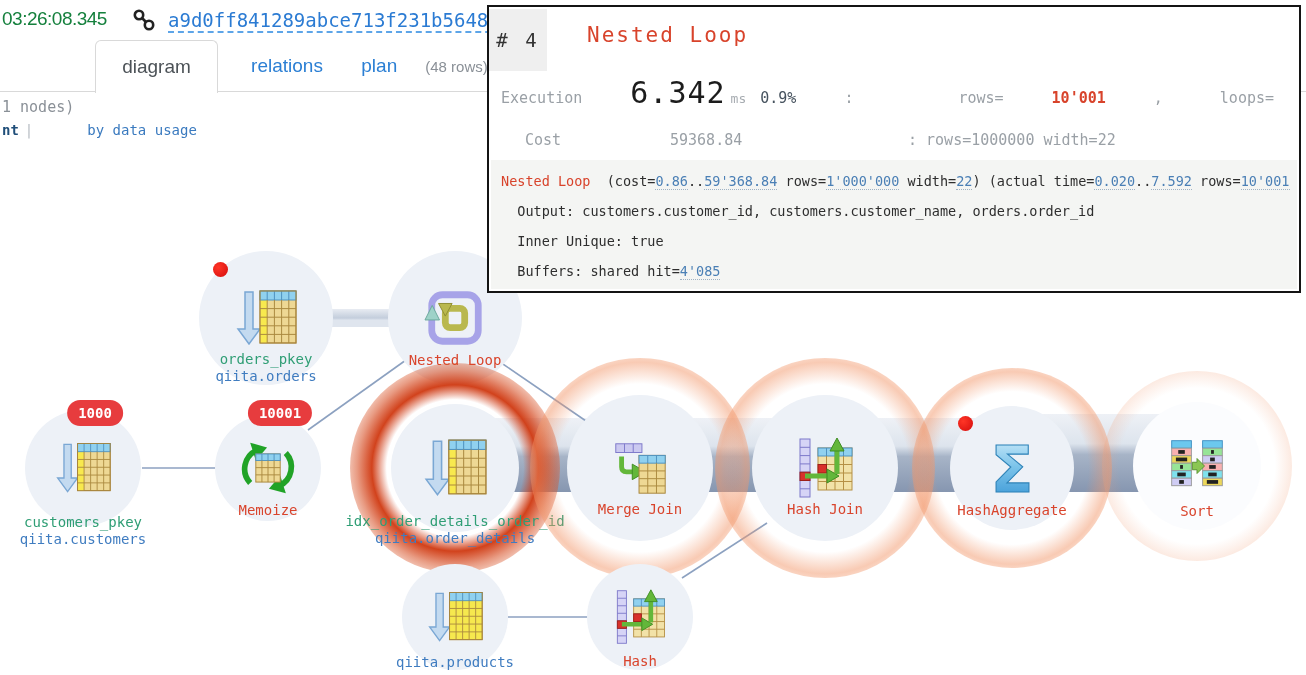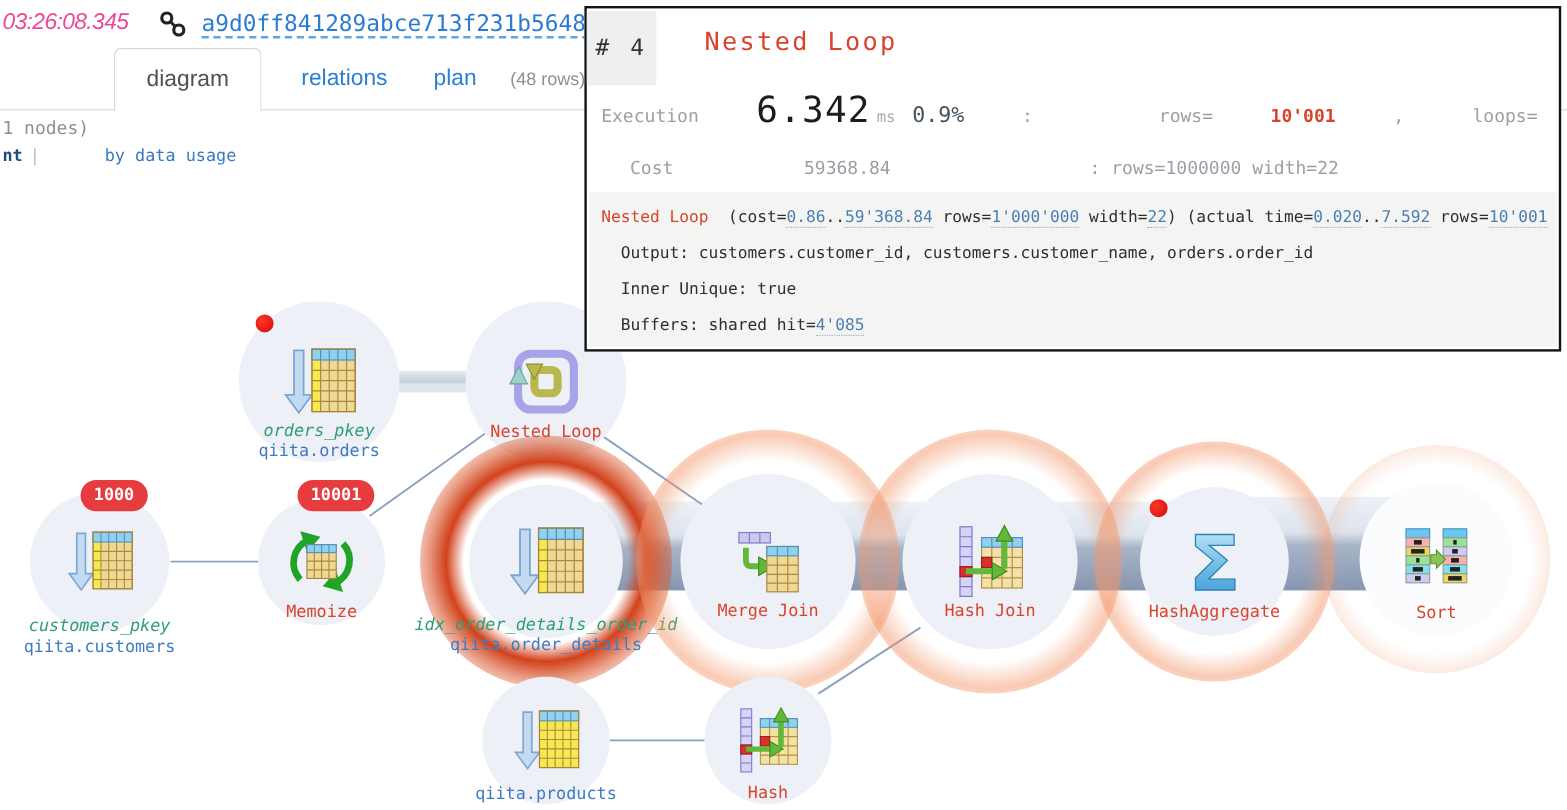--- a/index.html
+++ b/index.html
@@ -1,21 +1,21 @@
 <!DOCTYPE html>
 <html><head>
 <meta charset="utf-8">
 <style>
   html,body{margin:0;padding:0;background:#fff;}
   body{width:1306px;height:675px;overflow:hidden;position:relative;
        font-family:"DejaVu Sans Mono","Liberation Mono",monospace;}
   .sans{font-family:"Liberation Sans","DejaVu Sans",sans-serif;}
 
   
-  .timestamp{position:absolute;left:2px;top:8px;font-size:19px;color:#ec4899;letter-spacing:-0.5px;font-style:italic;}
+  .timestamp{position:absolute;left:2px;top:8px;font-size:19px;color:#15803d;letter-spacing:-0.5px;}
   .linkicon{position:absolute;left:133px;top:9px;}
   .hashlink{position:absolute;left:168px;top:9px;font-size:19px;color:#2b7bd3;
             text-decoration:underline dashed 2px #5da5e8;text-underline-offset:4px;white-space:nowrap;cursor:pointer;}
 
   
   .tabbar{position:absolute;left:0;top:40px;width:1306px;height:51px;border-bottom:1px solid #d9d9d9;}
   .tab-partial{position:absolute;left:2px;top:58px;font-size:15px;color:#8a9097;}
   .tab{position:absolute;top:40px;height:52px;display:flex;align-items:center;justify-content:center;
        font-size:19px;cursor:pointer;z-index:3;}
   .tab.active{left:95px;width:121px;background:#fff;border:1px solid #d9d9d9;border-bottom:none;
@@ -36,21 +36,21 @@
   .numbox{position:absolute;left:0;top:2px;width:58px;height:62px;background:#efefef;
           display:flex;align-items:center;justify-content:center;font-size:19px;color:#333;letter-spacing:3px;}
   .p-title{position:absolute;left:98px;top:16px;font-size:21px;color:#d8432b;letter-spacing:2px;}
   .metric{position:absolute;left:12px;right:6px;display:flex;align-items:baseline;white-space:pre;gap:48px;}
   .m-exec{top:68px;}
   .m-cost{top:124px;margin-left:24px;}
   .m-lbl{display:inline-block;width:97px;font-size:15px;color:#9aa0a6;}
   .m-mid{display:inline-flex;width:190px;align-items:baseline;}
   .m-big{font-size:30px;color:#1c1c1c;letter-spacing:1px;}
   .m-unit{font-size:13px;color:#a8adb2;margin-left:5px;}
-  .m-pct{font-size:18px;color:#46525e;margin-left:14px;}
+  .m-pct{font-size:15px;color:#46525e;margin-left:14px;}
   .m-val{display:inline-block;width:190px;font-size:15px;color:#9aa0a6;}
   .m-gray{font-size:15px;color:#9aa0a6;}
   .m-red{font-size:15px;color:#d8432b;font-weight:bold;}
   .planbox{position:absolute;left:2px;right:2px;top:153px;bottom:2px;background:#f4f5f3;
            padding:6px 10px 0 10px;overflow:hidden;}
   .planline{white-space:pre;font-size:13.5px;line-height:30px;}
   .seg-op{color:#d8432b;}
   .seg-text{color:#2e2e2e;}
   .seg-num{color:#4a7fb5;border-bottom:1.5px dotted #9fb2c4;}
 
@@ -62,21 +62,21 @@
   .circle.white{background:#fbfcfe;}
   .glow{position:absolute;border-radius:50%;pointer-events:none;}
   .glow.strong{background:radial-gradient(circle, rgba(207,56,16,0) 46%, rgba(207,56,16,0.95) 56%,
                rgba(214,74,30,0.55) 66%, rgba(222,94,44,0.22) 75%, rgba(222,94,44,0) 83%);}
   .glow.soft{background:radial-gradient(circle, rgba(242,150,105,0) 54%, rgba(242,150,105,0.5) 68%,
              rgba(244,162,118,0.2) 78%, rgba(244,162,118,0) 87%);}
   .glow.faint{background:radial-gradient(circle, rgba(242,160,120,0) 58%, rgba(242,160,120,0.28) 74%,
               rgba(242,160,120,0) 87%);}
   .nlabels{position:absolute;left:0;transform:translateX(-50%);text-align:center;
            font-size:14px;line-height:17px;white-space:nowrap;}
-  .t{color:#2f9e75;font-style:italic;} .b{color:#3f7cc0;} .r{color:#d9442c;}
+  .t{color:#2f9e75;} .b{color:#3f7cc0;} .r{color:#d9442c;}
   .badge{position:absolute;left:12px;top:-68px;transform:translateX(-50%);background:#e73c3e;
          color:#fff;font-size:14px;font-weight:bold;height:26px;line-height:26px;
          padding:0 11px;border-radius:14px;z-index:4;}
   .dot{position:absolute;width:15px;height:15px;border-radius:50%;
        background:radial-gradient(circle at 35% 35%, #ff3526, #d40c0c);z-index:4;}
 </style>
 </head>
 <body>
 
 <svg width="0" height="0" style="position:absolute" aria-hidden="true">

